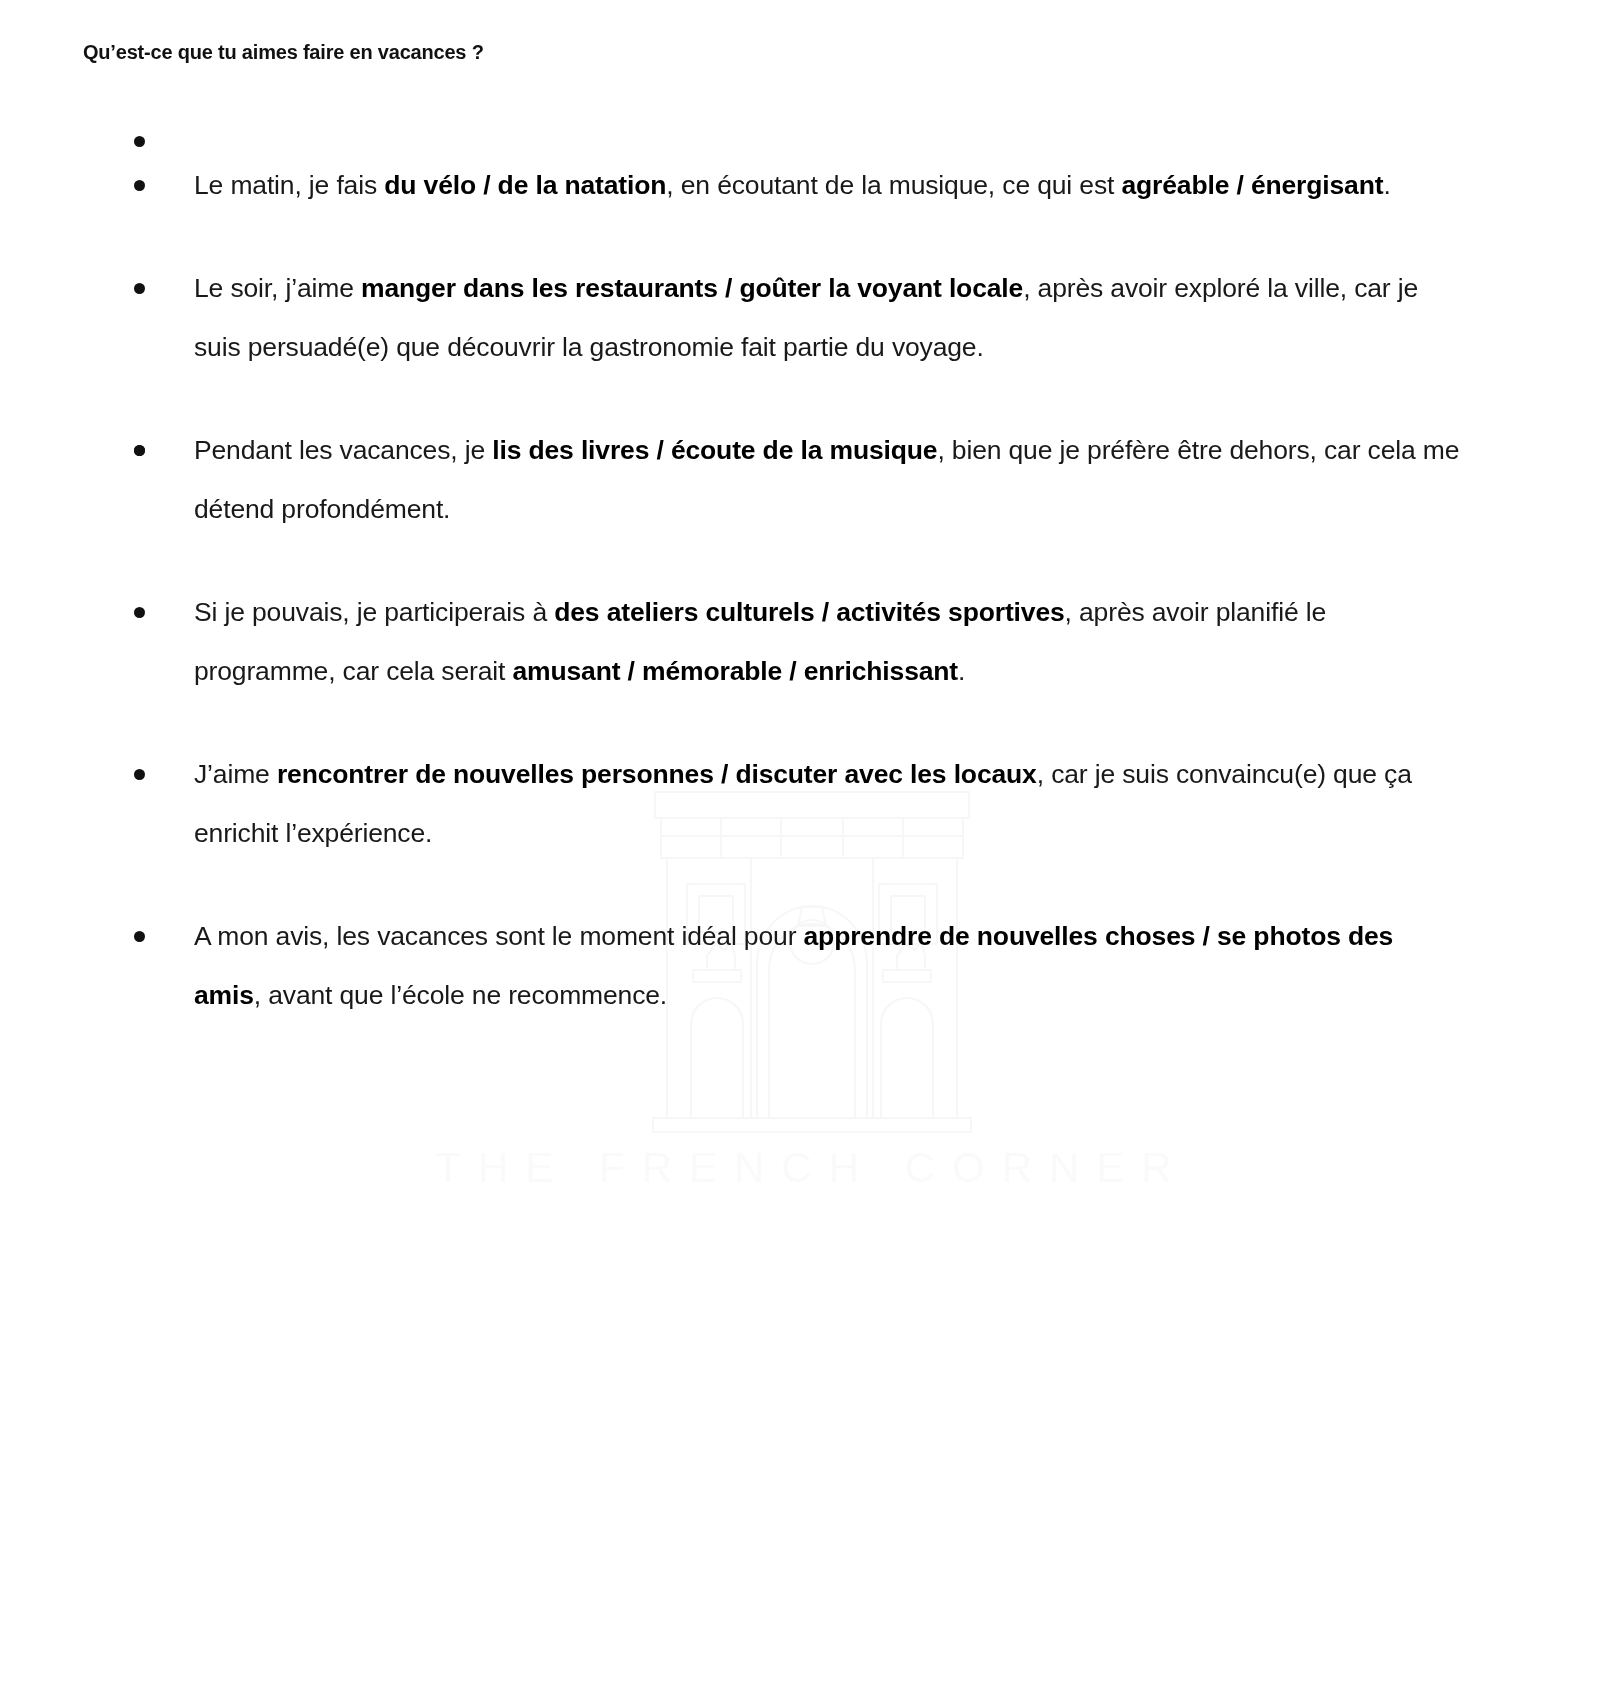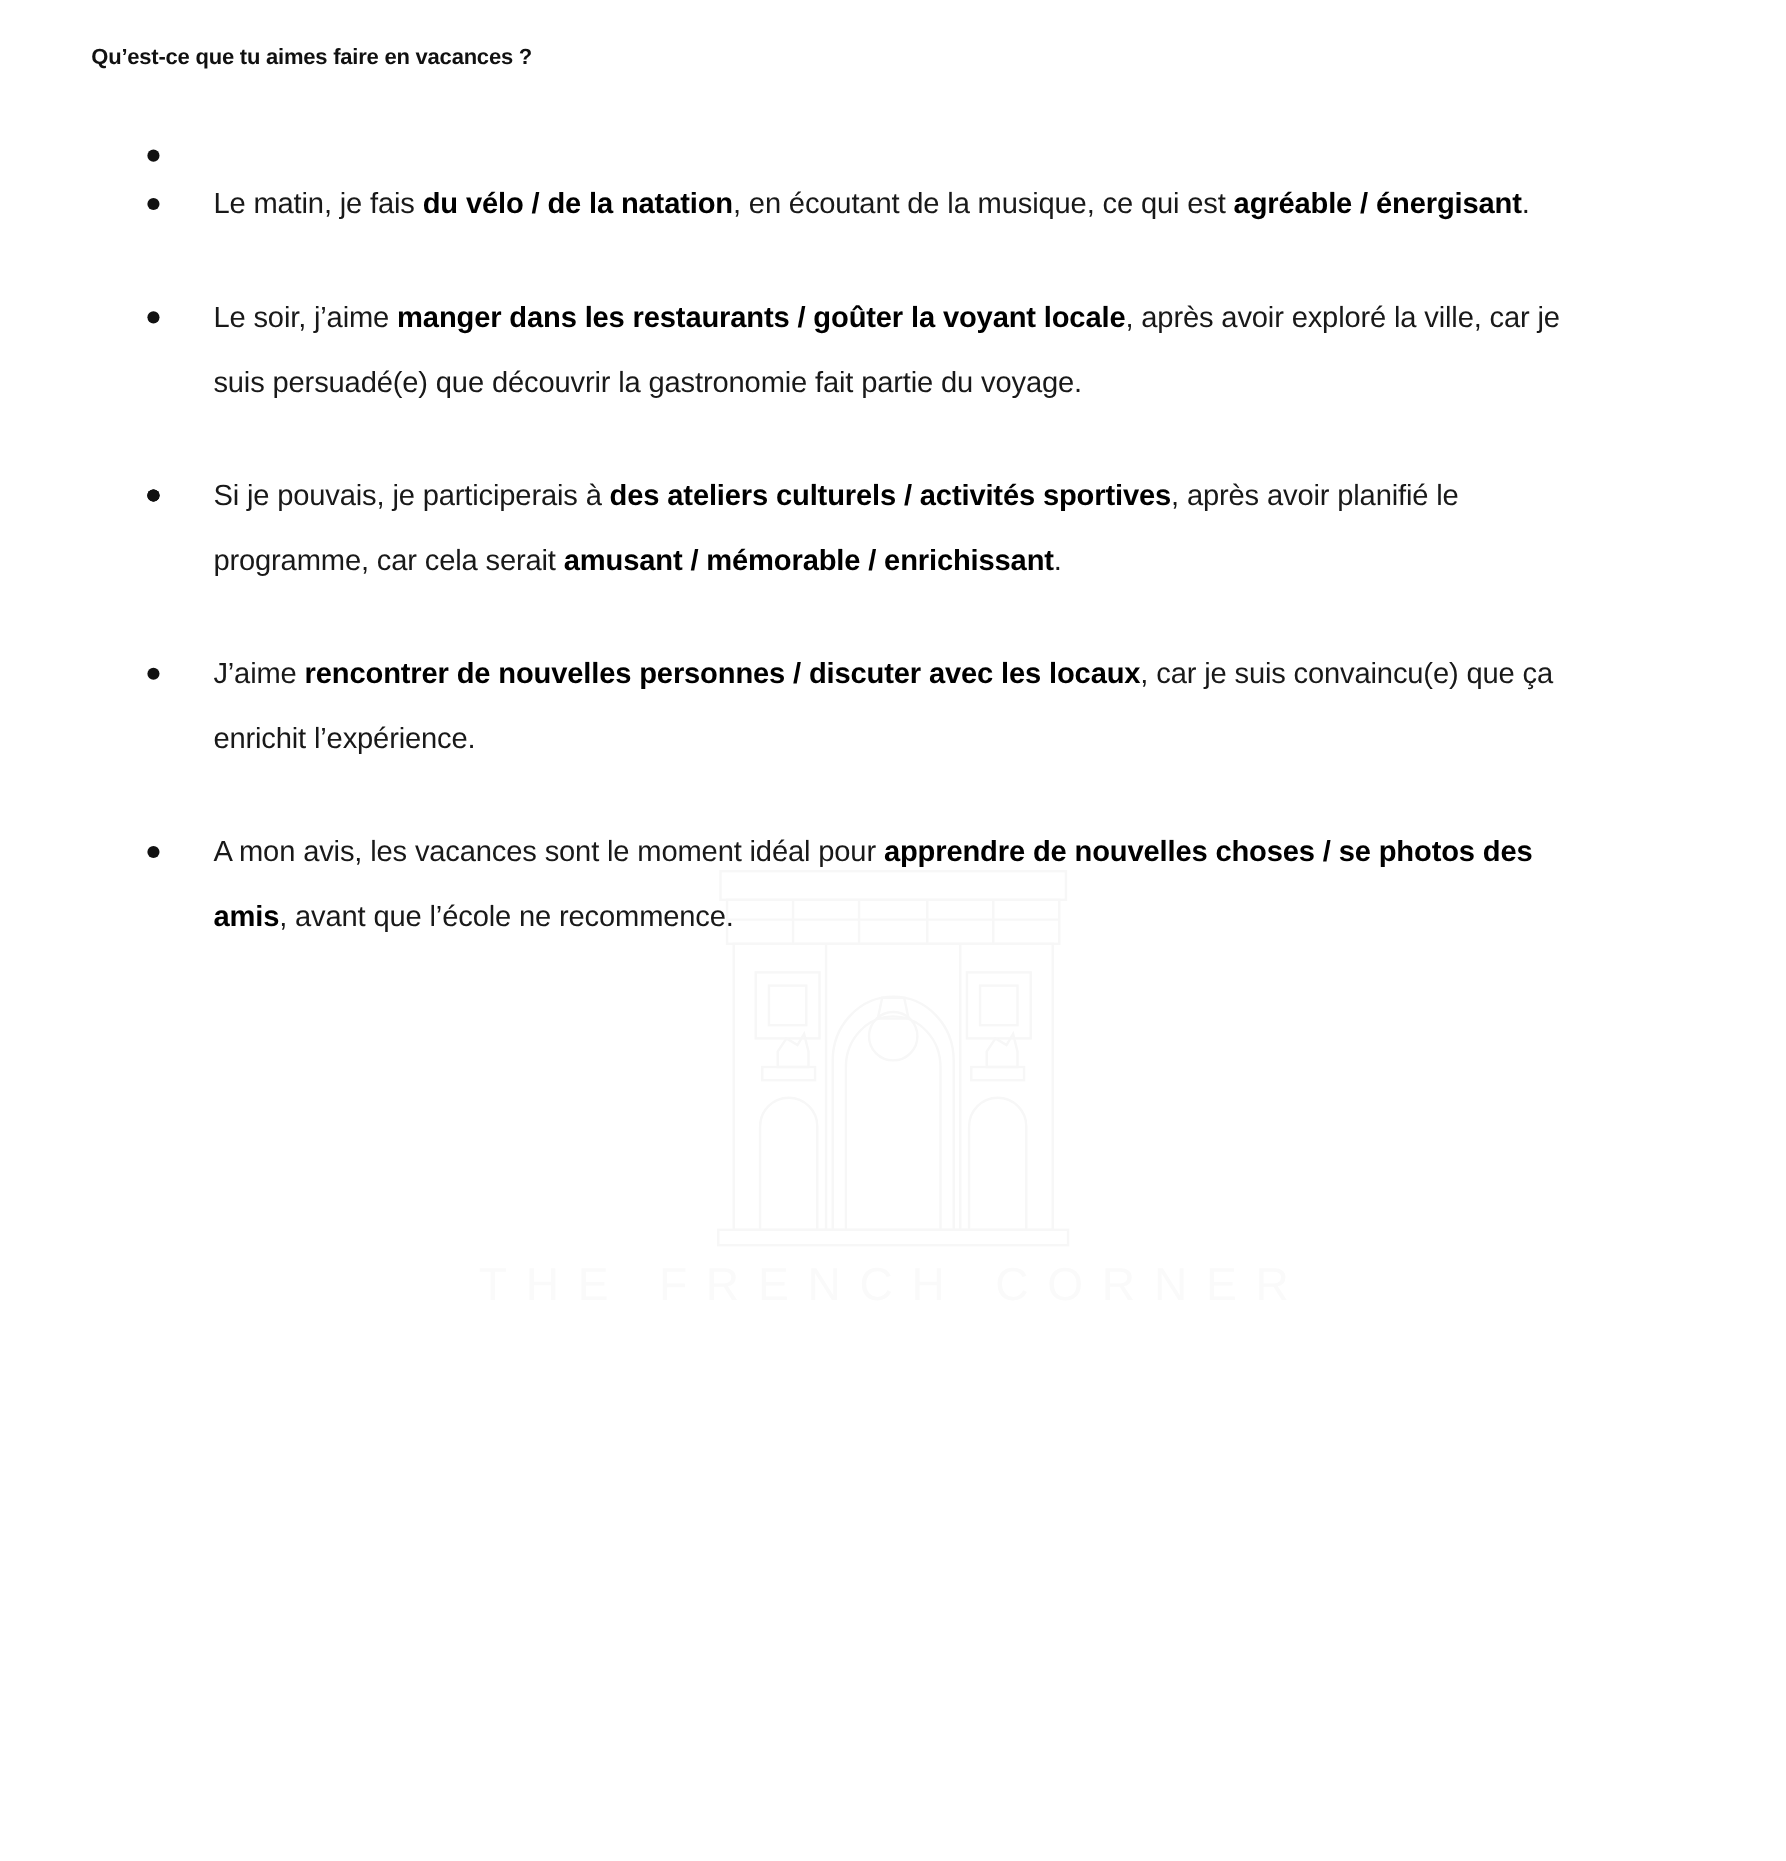--- a/index.html
+++ b/index.html
@@ -161,20 +161,21 @@
     </li>
     <li class="bullet-item">
       <span class="bullet-marker"></span>
       <span class="bullet-text">Le soir, j’aime <b>manger dans les restaurants / goûter la voyant locale</b>, après avoir exploré la ville, car je suis persuadé(e) que découvrir la gastronomie fait partie du voyage.</span>
     </li>
     <li class="bullet-item">
       <span class="bullet-marker"></span>
     </li>
     <li class="bullet-item">
       <span class="bullet-marker"></span>
+      <span class="bullet-text">Pendant les vacances, je <b>lis des livres / écoute de la musique</b>, bien que je préfère être dehors, car cela me détend profondément.</span>
     </li>
     <li class="bullet-item">
       <span class="bullet-marker"></span>
       <span class="bullet-text">Si je pouvais, je participerais à <b>des ateliers culturels / activités sportives</b>, après avoir planifié le programme, car cela serait <b>amusant / mémorable / enrichissant</b>.</span>
     </li>
     <li class="bullet-item">
       <span class="bullet-marker"></span>
       <span class="bullet-text">J’aime <b>rencontrer de nouvelles personnes / discuter avec les locaux</b>, car je suis convaincu(e) que ça enrichit l’expérience.</span>
     </li>
     <li class="bullet-item">

